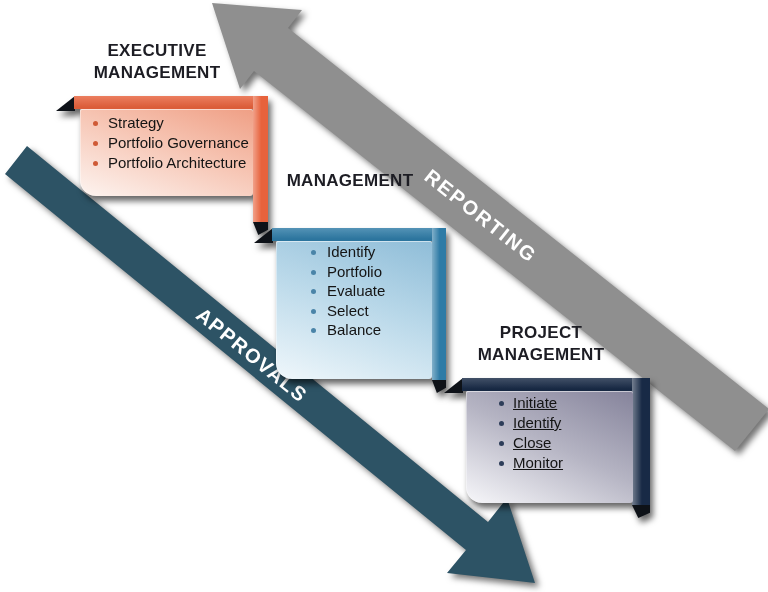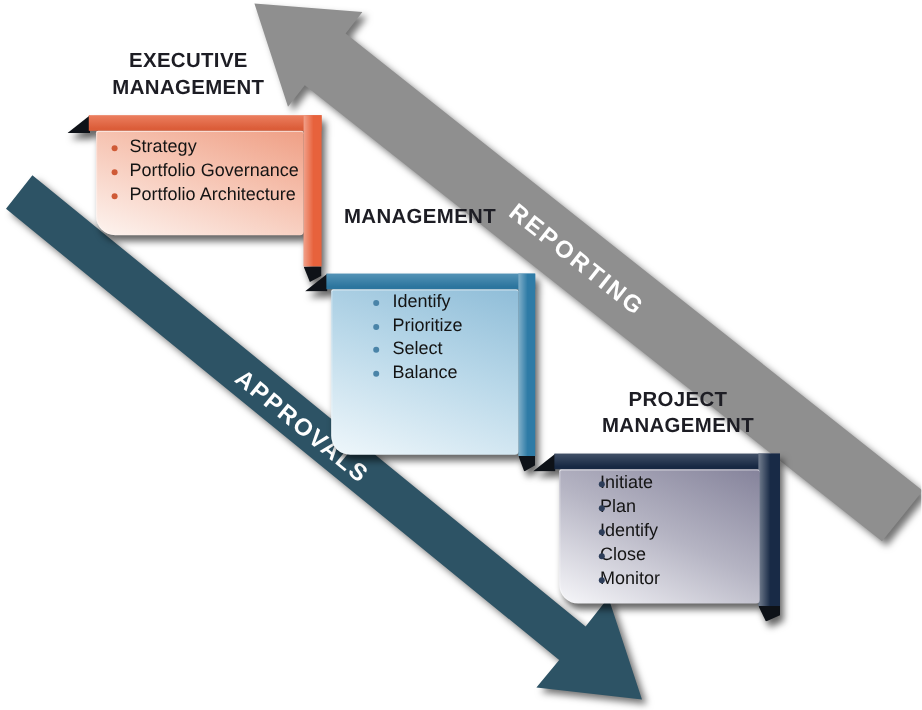--- a/index.html
+++ b/index.html
@@ -56,29 +56,29 @@
   .box-1 .topbar{left:272px;top:228px;width:174px;height:13px;}
   .box-1 .rightbar{left:432px;top:228px;width:14px;height:152px;}
   .box-1 .fold-br{left:432px;top:380px;width:14px;height:13px;}
   .box-1 .panel{left:276px;top:241px;width:156px;height:138px;
     background:linear-gradient(200deg, #8fbdd8 0%, #b9d8e9 45%, #eff7fb 100%);}
   .box-1 .items{padding-top:1px;}
   .box-1 .items li{padding-left:51px;line-height:19.5px;}
   .box-1 .items li::before{left:35px;top:8px;}
 
   
-  .box-2 .box-title{left:465px;top:322px;width:200px;}
+  .box-2 .box-title{left:441px;top:322px;width:200px;}
   .box-2 .wedge-tl{left:444px;top:378px;width:19px;height:15px;}
   .box-2 .topbar{left:462px;top:378px;width:188px;height:13px;}
   .box-2 .rightbar{left:632px;top:378px;width:18px;height:127px;}
   .box-2 .fold-br{left:632px;top:505px;width:18px;height:13px;}
   .box-2 .panel{left:466px;top:391px;width:167px;height:112px;
     background:linear-gradient(205deg, #85839b 0%, #b5b4c3 48%, #f7f7fa 100%);}
   .box-2 .items{padding-top:2px;}
-  .box-2 .items li{padding-left:34px;}
+  .box-2 .items li{padding-left:47px;text-decoration:underline;}
   .box-2 .items li::before{left:33px;}
 </style>
 </head>
 <body>
 
 <div id="stage">
 
   <svg id="arrow-layer" width="768" height="592" viewBox="0 0 768 592">
     <polygon class="arrow-shape" points="212,3 302,10 288,28 769,409 735,451 254,71 240,89" fill="#8f8f8f"></polygon>
     <polygon class="arrow-shape" points="27,146 488,522 507,498 535,583 447,573 466,550 5,174" fill="#2d5365"></polygon>
@@ -111,42 +111,42 @@
       <div>MANAGEMENT</div>
     </div>
     <div class="shapes">
       <div class="wedge-tl"></div>
       <div class="topbar"></div>
       <div class="rightbar"></div>
       <div class="fold-br"></div>
       <div class="panel">
         <ul class="items">
           <li>Identify</li>
-          <li>Prioritize</li>
+          <li>Portfolio</li>
+          <li>Evaluate</li>
           <li>Select</li>
           <li>Balance</li>
         </ul>
       </div>
     </div>
   </div>
 
   <div class="box box-2" style="--accent: #182a46; --bullet: #2d3d59;">
     <div class="box-title">
       <div>PROJECT</div>
       <div>MANAGEMENT</div>
     </div>
     <div class="shapes">
       <div class="wedge-tl"></div>
       <div class="topbar"></div>
       <div class="rightbar"></div>
       <div class="fold-br"></div>
       <div class="panel">
         <ul class="items">
           <li>Initiate</li>
-          <li>Plan</li>
           <li>Identify</li>
           <li>Close</li>
           <li>Monitor</li>
         </ul>
       </div>
     </div>
   </div>
 
 </div>
 

